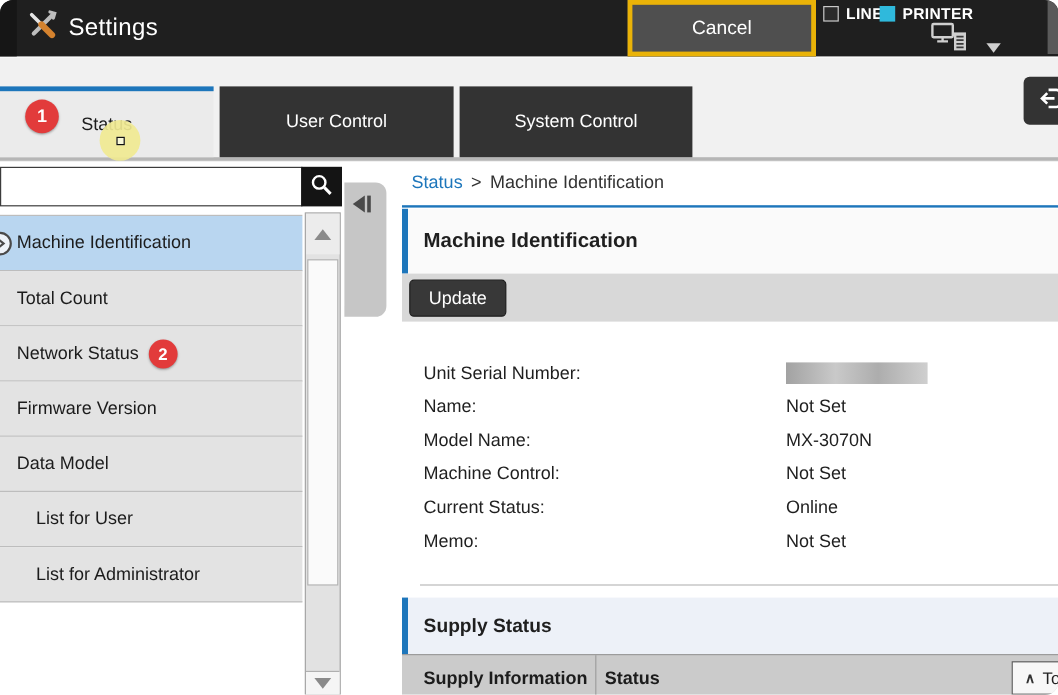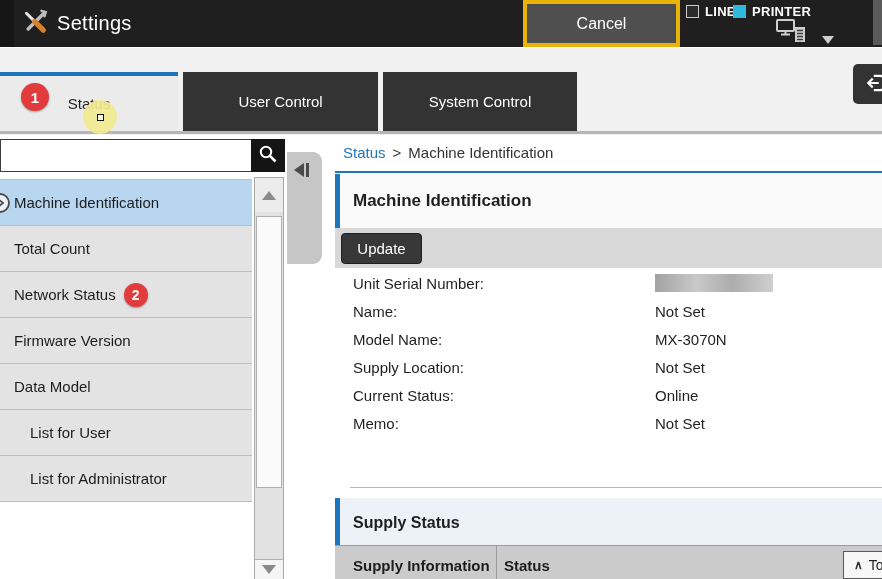--- a/index.html
+++ b/index.html
@@ -1,17 +1,17 @@
 <!DOCTYPE html>
 <html><head>
 <meta charset="utf-8">
 <style>
   * { margin:0; padding:0; box-sizing:border-box; }
   body { font-family:"Liberation Sans", sans-serif; background:#fff; }
-  .screen { position:relative; width:882px; height:579px; overflow:hidden; background:#ffffff; }
+  .screen { position:relative; width:882px; height:579px; overflow:hidden; background:#ffffff;border-radius:11px; }
 
   
   .topbar { position:absolute; left:0; top:0; width:882px; height:47px; background:#1f1f1f; }
   .topbar-left-strip { position:absolute; left:0; top:0; width:14px; height:47px; background:#161616; }
   .brand { position:absolute; left:20px; top:0; height:47px; display:flex; align-items:center; gap:9px; }
   .app-title { color:#ffffff; font-size:20px; letter-spacing:0.3px; }
   .cancel-btn { position:absolute; left:523px; top:0; width:157px; height:47px; background:#4f4f4f;
     border:4px solid #eab308; color:#fff; font-size:16px; display:flex; align-items:center; justify-content:center; cursor:pointer; }
   .lamp-group { position:absolute; top:4px; display:flex; align-items:center; gap:6px; }
   .lamp-line { left:686px; }
@@ -84,21 +84,21 @@
   .breadcrumb { position:absolute; left:8px; top:9px; font-size:15px; color:#333; display:flex; gap:7px; }
   .breadcrumb-parent { color:#1d76bb; cursor:pointer; }
   .blue-rule { position:absolute; left:0; top:36px; width:547px; height:2px; background:#1d76bb; }
   .section-card { position:absolute; left:0; top:39px; width:547px; height:54px; background:#fafafa;
     border-left:5px solid #1d76bb; display:flex; align-items:center; }
   .section-title { font-size:17px; font-weight:bold; color:#1f1f1f; padding-left:13px; }
   .toolbar { position:absolute; left:0; top:93px; width:547px; height:40px; background:#d8d8d8; }
   .update-btn { position:absolute; left:6px; top:5px; height:31px; width:81px; background:#383838; color:#fff;
     border:1px solid #1f1f1f; border-radius:4px; font-size:15px; display:flex; align-items:center; justify-content:center; cursor:pointer; }
 
-  .fields { position:absolute; left:0; top:134px; width:547px; }
+  .fields { position:absolute; left:0; top:162px; width:547px; }
   .field-row { position:relative; height:28px; }
   .field-label { position:absolute; left:18px; top:50%; transform:translateY(-50%); font-size:15px; color:#1f1f1f; }
   .field-value { position:absolute; left:320px; top:50%; transform:translateY(-50%); font-size:15px; color:#1f1f1f; }
   .redacted-box { position:absolute; left:320px; top:5px; width:118px; height:18px;
     background:linear-gradient(90deg,#a2a2a2,#c9c9c9 35%,#adadad 65%,#cfcfcf); }
 
   .divider { position:absolute; left:15px; top:352px; width:532px; height:1px; background:#b9b9b9; }
 
   .supply-card { position:absolute; left:0; top:363px; width:547px; height:50px; background:#edf1f8;
     border-left:5px solid #1d76bb; display:flex; align-items:center; }
@@ -257,21 +257,21 @@
       </div>
       <div class="field-row">
         <span class="field-label">Name:</span>
         <span class="field-value">Not Set</span>
       </div>
       <div class="field-row">
         <span class="field-label">Model Name:</span>
         <span class="field-value">MX-3070N</span>
       </div>
       <div class="field-row">
-        <span class="field-label">Supply Location:</span>
+        <span class="field-label">Machine Control:</span>
         <span class="field-value">Not Set</span>
       </div>
       <div class="field-row">
         <span class="field-label">Current Status:</span>
         <span class="field-value">Online</span>
       </div>
       <div class="field-row">
         <span class="field-label">Memo:</span>
         <span class="field-value">Not Set</span>
       </div>

